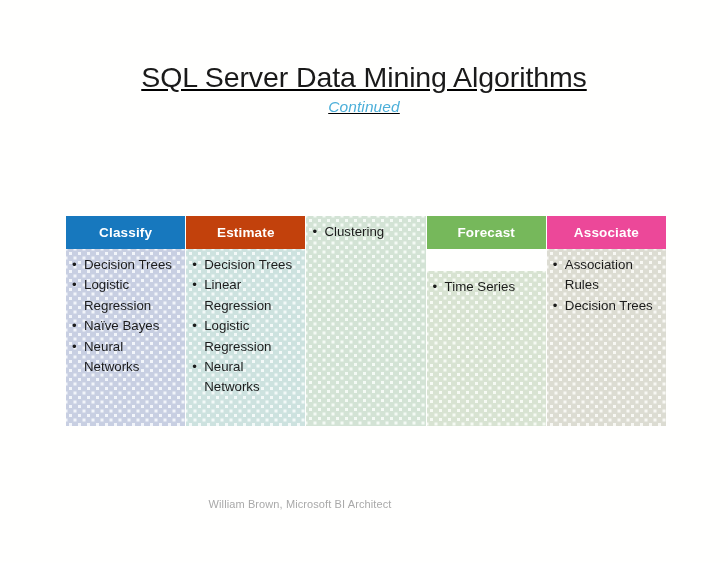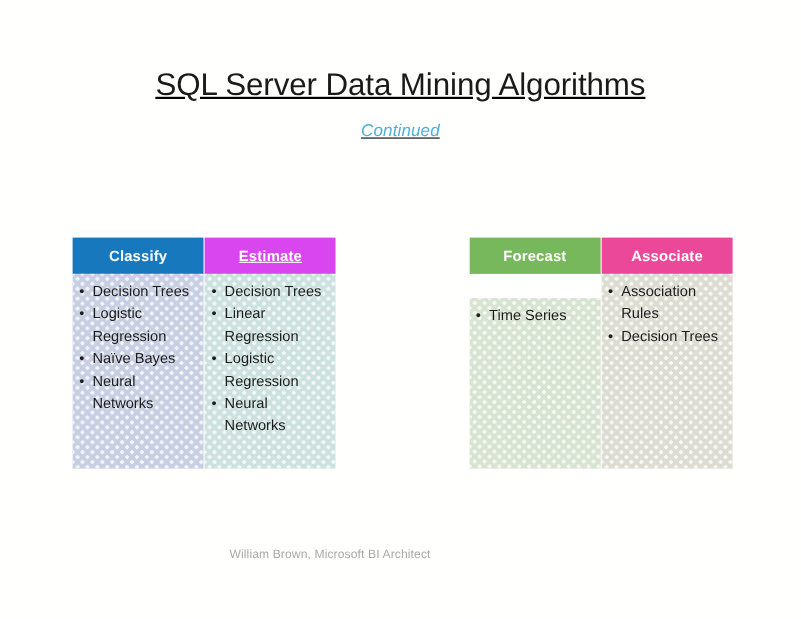--- a/index.html
+++ b/index.html
@@ -28,21 +28,21 @@
     text-decoration: underline;
   }
   .slide-title {
     font-size: 28.5px;
     font-weight: 400;
     color: #1a1a1a;
     letter-spacing: -0.1px;
     line-height: 1.1;
   }
   .slide-subtitle {
-    margin-top: 18px;
+    margin-top: 5px;
     font-size: 15.5px;
     font-style: italic;
     font-weight: 400;
     color: #4cafd9;
     letter-spacing: 0.1px;
   }
   .columns {
     position: absolute;
     top: 216px;
     left: 66px;
@@ -127,31 +127,36 @@
         <div class="col-body" style="background-color: rgb(200, 207, 226); background-image: radial-gradient(rgb(242, 245, 250) 1.5px, transparent 1.6px), radial-gradient(rgb(242, 245, 250) 1.5px, transparent 1.6px); background-size: 9px 9px, 9px 9px; background-position: 0px 0px, 4.5px 4.5px;">
           <ul class="item-list">
             <li class="item">Decision Trees</li>
             <li class="item">Logistic Regression</li>
             <li class="item">Naïve Bayes</li>
             <li class="item">Neural Networks</li>
           </ul>
         </div>
       </div>
       <div class="column">
-        <div class="col-header" style="background: #d946ef; text-decoration: underline;">Estimate</div>
+        <div class="col-header" style="background: #c2410c;">Estimate</div>
         <div class="col-body" style="background-color: rgb(205, 226, 223); background-image: radial-gradient(rgb(243, 249, 248) 1.5px, transparent 1.6px), radial-gradient(rgb(243, 249, 248) 1.5px, transparent 1.6px); background-size: 9px 9px, 9px 9px; background-position: 0px 0px, 4.5px 4.5px;">
           <ul class="item-list">
             <li class="item">Decision Trees</li>
             <li class="item">Linear Regression</li>
             <li class="item">Logistic Regression</li>
             <li class="item">Neural Networks</li>
           </ul>
         </div>
       </div>
       <div class="column">
+        <div class="col-body" style="background-color: rgb(211, 227, 213); background-image: radial-gradient(rgb(244, 250, 245) 1.5px, transparent 1.6px), radial-gradient(rgb(244, 250, 245) 1.5px, transparent 1.6px); background-size: 9px 9px, 9px 9px; background-position: 0px 0px, 4.5px 4.5px;">
+          <ul class="item-list">
+            <li class="item">Clustering</li>
+          </ul>
+        </div>
       </div>
       <div class="column">
         <div class="col-header" style="background: rgb(118, 184, 91);">Forecast</div>
         <div class="col-body" style="background-color: rgb(216, 227, 210); background-image: radial-gradient(rgb(246, 250, 244) 1.5px, transparent 1.6px), radial-gradient(rgb(246, 250, 244) 1.5px, transparent 1.6px); background-size: 9px 9px, 9px 9px; background-position: 0px 0px, 4.5px 4.5px; margin-top: 22px;">
           <ul class="item-list">
             <li class="item">Time Series</li>
           </ul>
         </div>
       </div>
       <div class="column">

